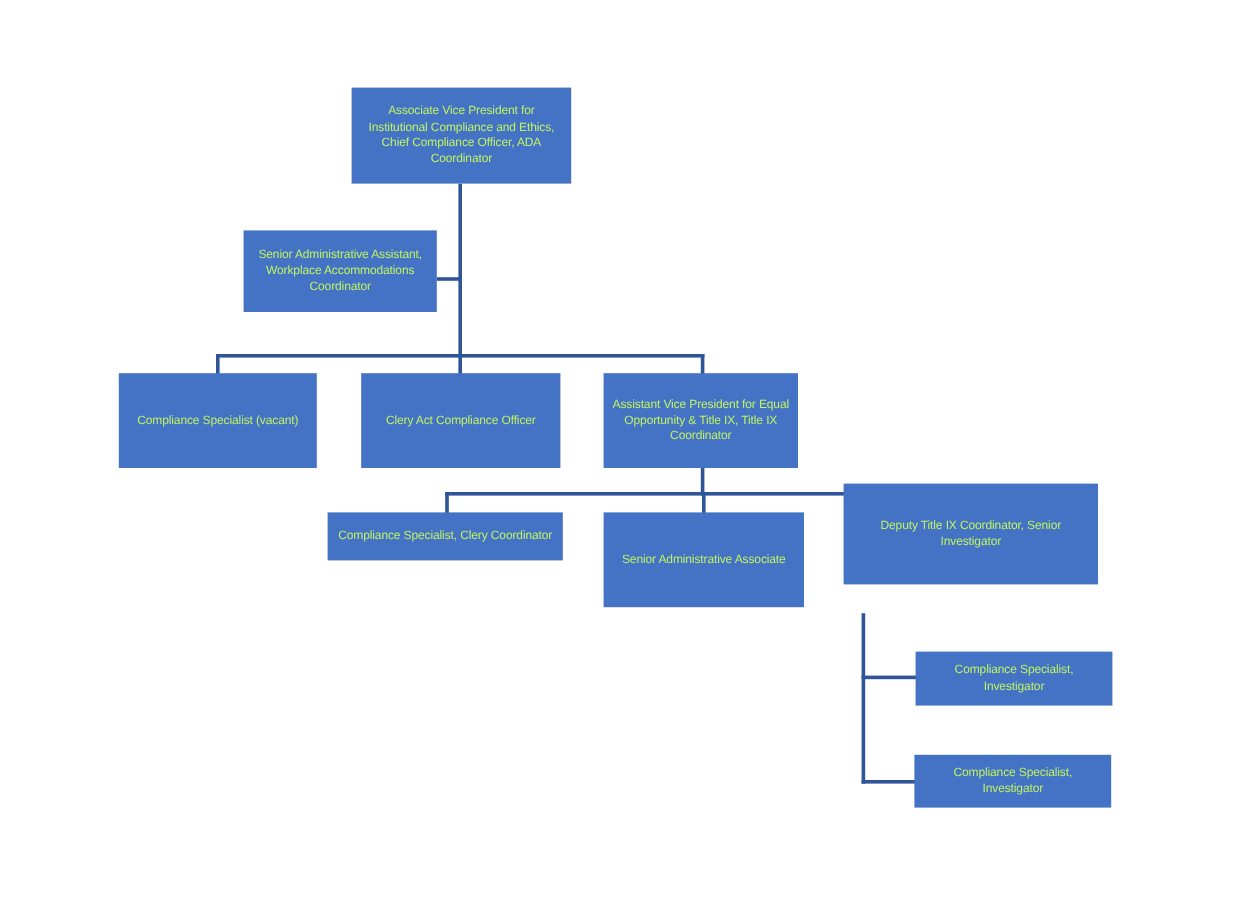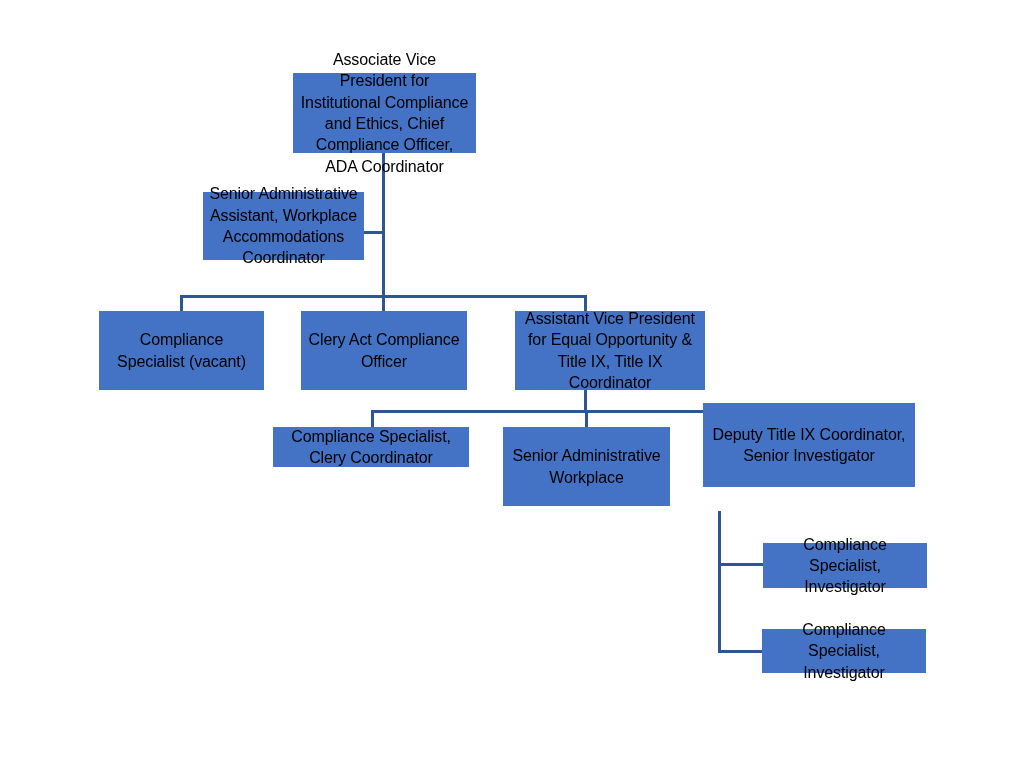--- a/index.html
+++ b/index.html
@@ -19,22 +19,22 @@
     width: 1035px;
     height: 768px;
   }
   .node {
     position: absolute;
     box-sizing: border-box;
     display: flex;
     align-items: center;
     justify-content: center;
     text-align: center;
-    color: #000000;
-    font-size: 16px;
+    color: #bef264;
+    font-size: 10px;
     line-height: 1.33;
     padding: 2px 6px;
     letter-spacing: -0.1px;
     z-index: 2;
   }
   .connector {
     position: absolute;
     background: #2f5597;
     z-index: 1;
   }
@@ -71,25 +71,25 @@
   <div class="connector" style="left:718px; top:650px; width:46px; height:3px;"></div>
 
   <div class="node" style="left:293px; top:73px; width:183px; height:80px; background:#4472c4;">Associate Vice President for Institutional Compliance and Ethics, Chief Compliance Officer, ADA Coordinator</div>
 
   <div class="node" style="left:203px; top:192px; width:161px; height:68px; background:#4472c4;">Senior Administrative Assistant, Workplace Accommodations Coordinator</div>
 
   <div class="node" style="left:99px; top:311px; width:165px; height:79px; background:#4472c4;">Compliance Specialist (vacant)</div>
 
   <div class="node" style="left:301px; top:311px; width:166px; height:79px; background:#4472c4;">Clery Act Compliance Officer</div>
 
-  <div class="node" style="left:515px; top:311px; width:190px; height:79px; background:#4472c4;">Assistant Vice President for Equal Opportunity &amp; Title IX, Title IX Coordinator</div>
+  <div class="node" style="left:503px; top:311px; width:162px; height:79px; background:#4472c4;">Assistant Vice President for Equal Opportunity &amp; Title IX, Title IX Coordinator</div>
 
   <div class="node" style="left:273px; top:427px; width:196px; height:40px; background:#4472c4;">Compliance Specialist, Clery Coordinator</div>
 
-  <div class="node" style="left:503px; top:427px; width:167px; height:79px; background:#4472c4;">Senior Administrative Workplace</div>
+  <div class="node" style="left:503px; top:427px; width:167px; height:79px; background:#4472c4;">Senior Administrative Associate</div>
 
   <div class="node" style="left:703px; top:403px; width:212px; height:84px; background:#4472c4;">Deputy Title IX Coordinator, Senior Investigator</div>
 
   <div class="node" style="left:763px; top:543px; width:164px; height:45px; background:#4472c4;">Compliance Specialist, Investigator</div>
 
   <div class="node" style="left:762px; top:629px; width:164px; height:44px; background:#4472c4;">Compliance Specialist, Investigator</div>
 
 </div>
 
 </body></html>

